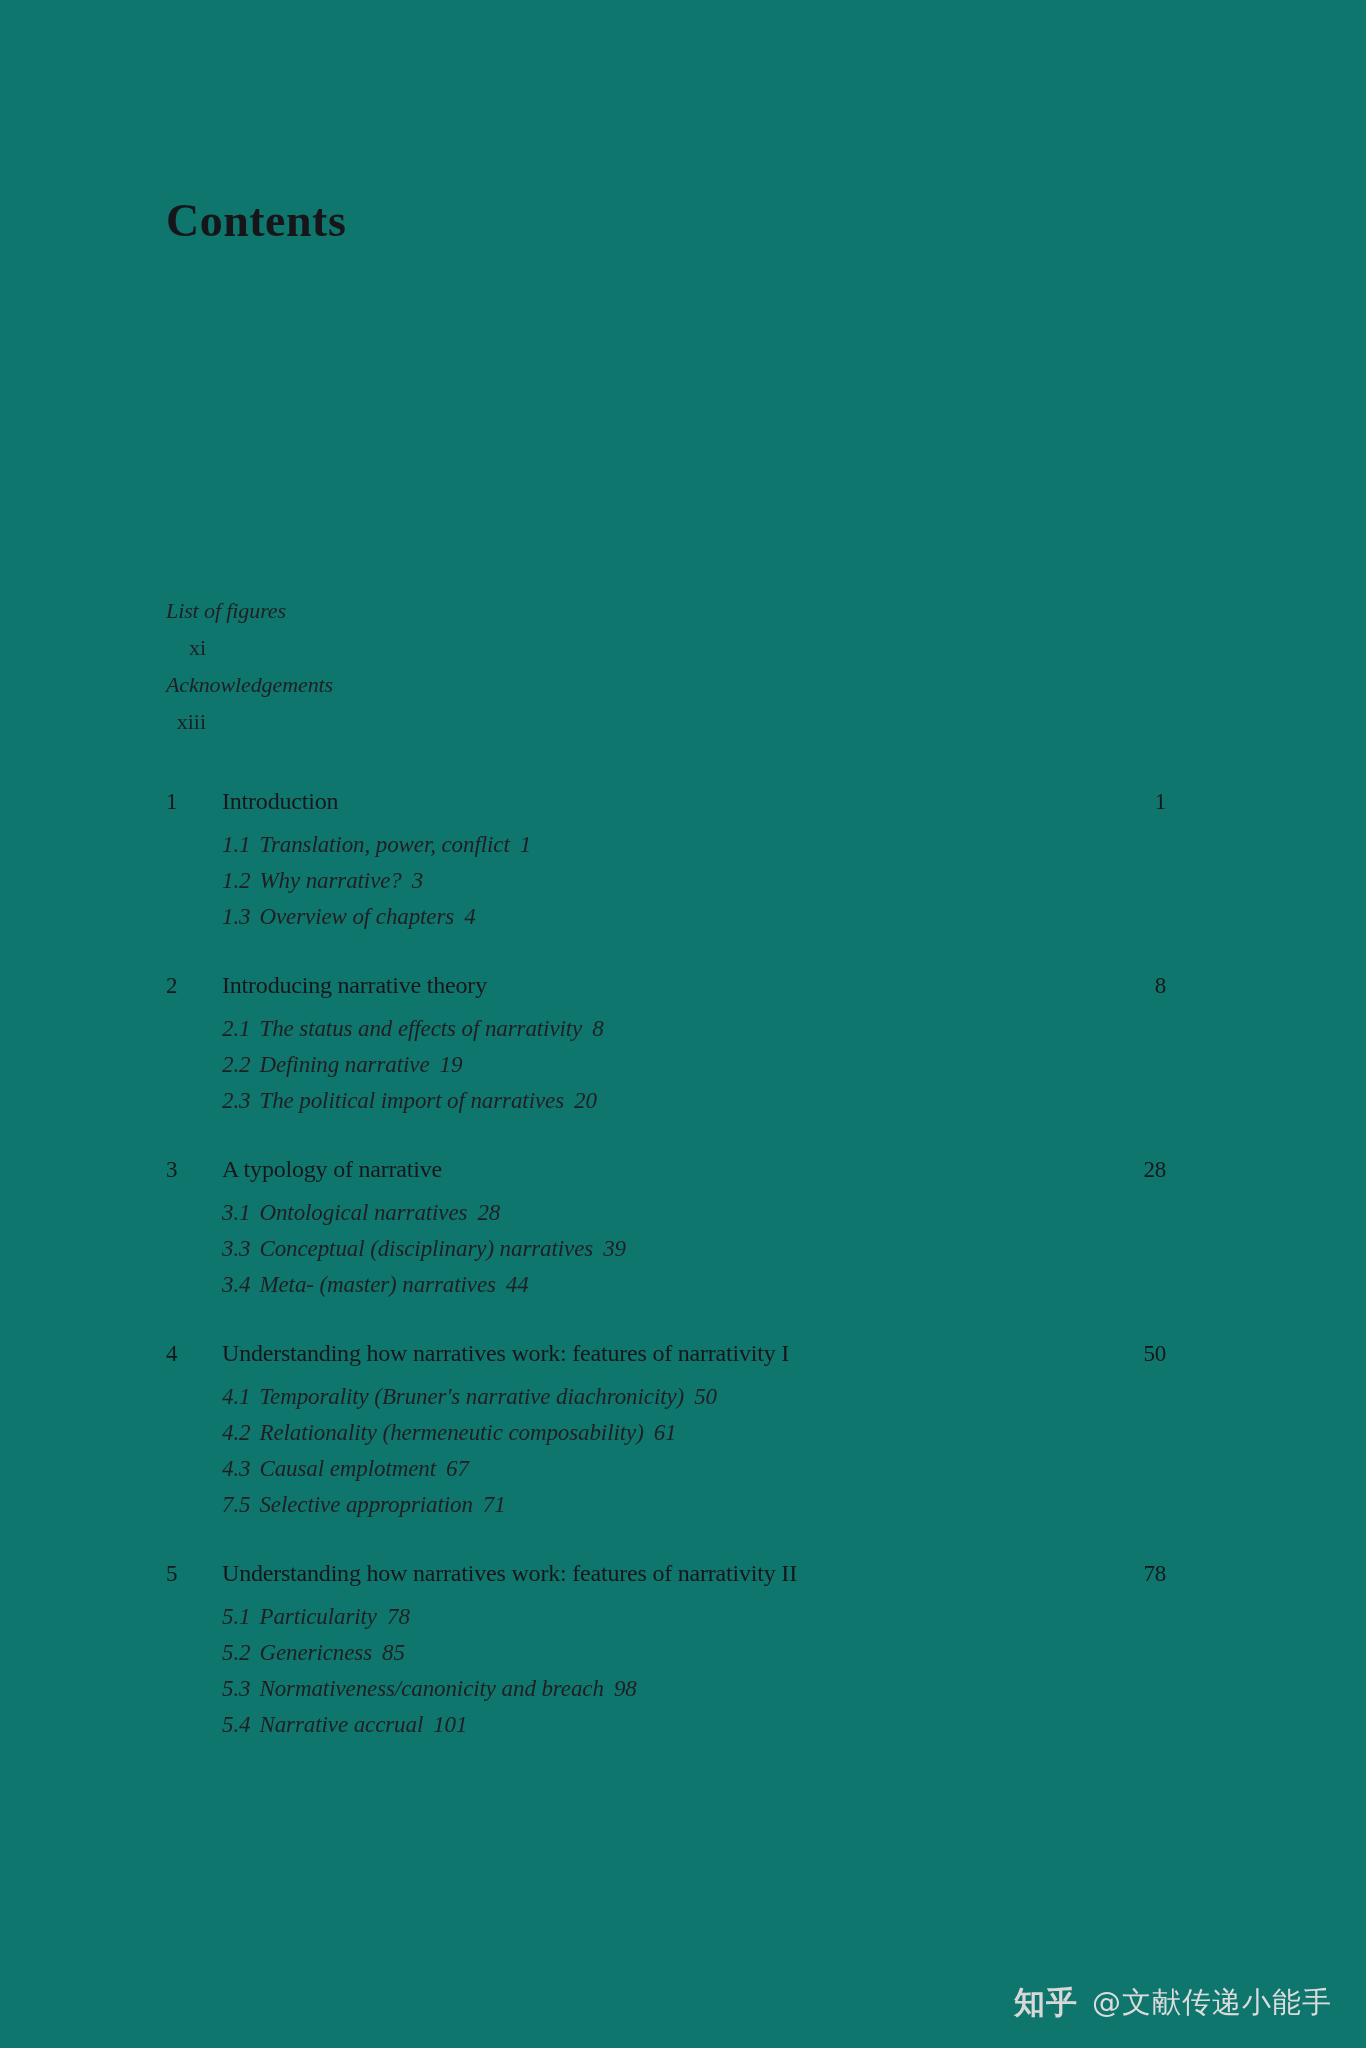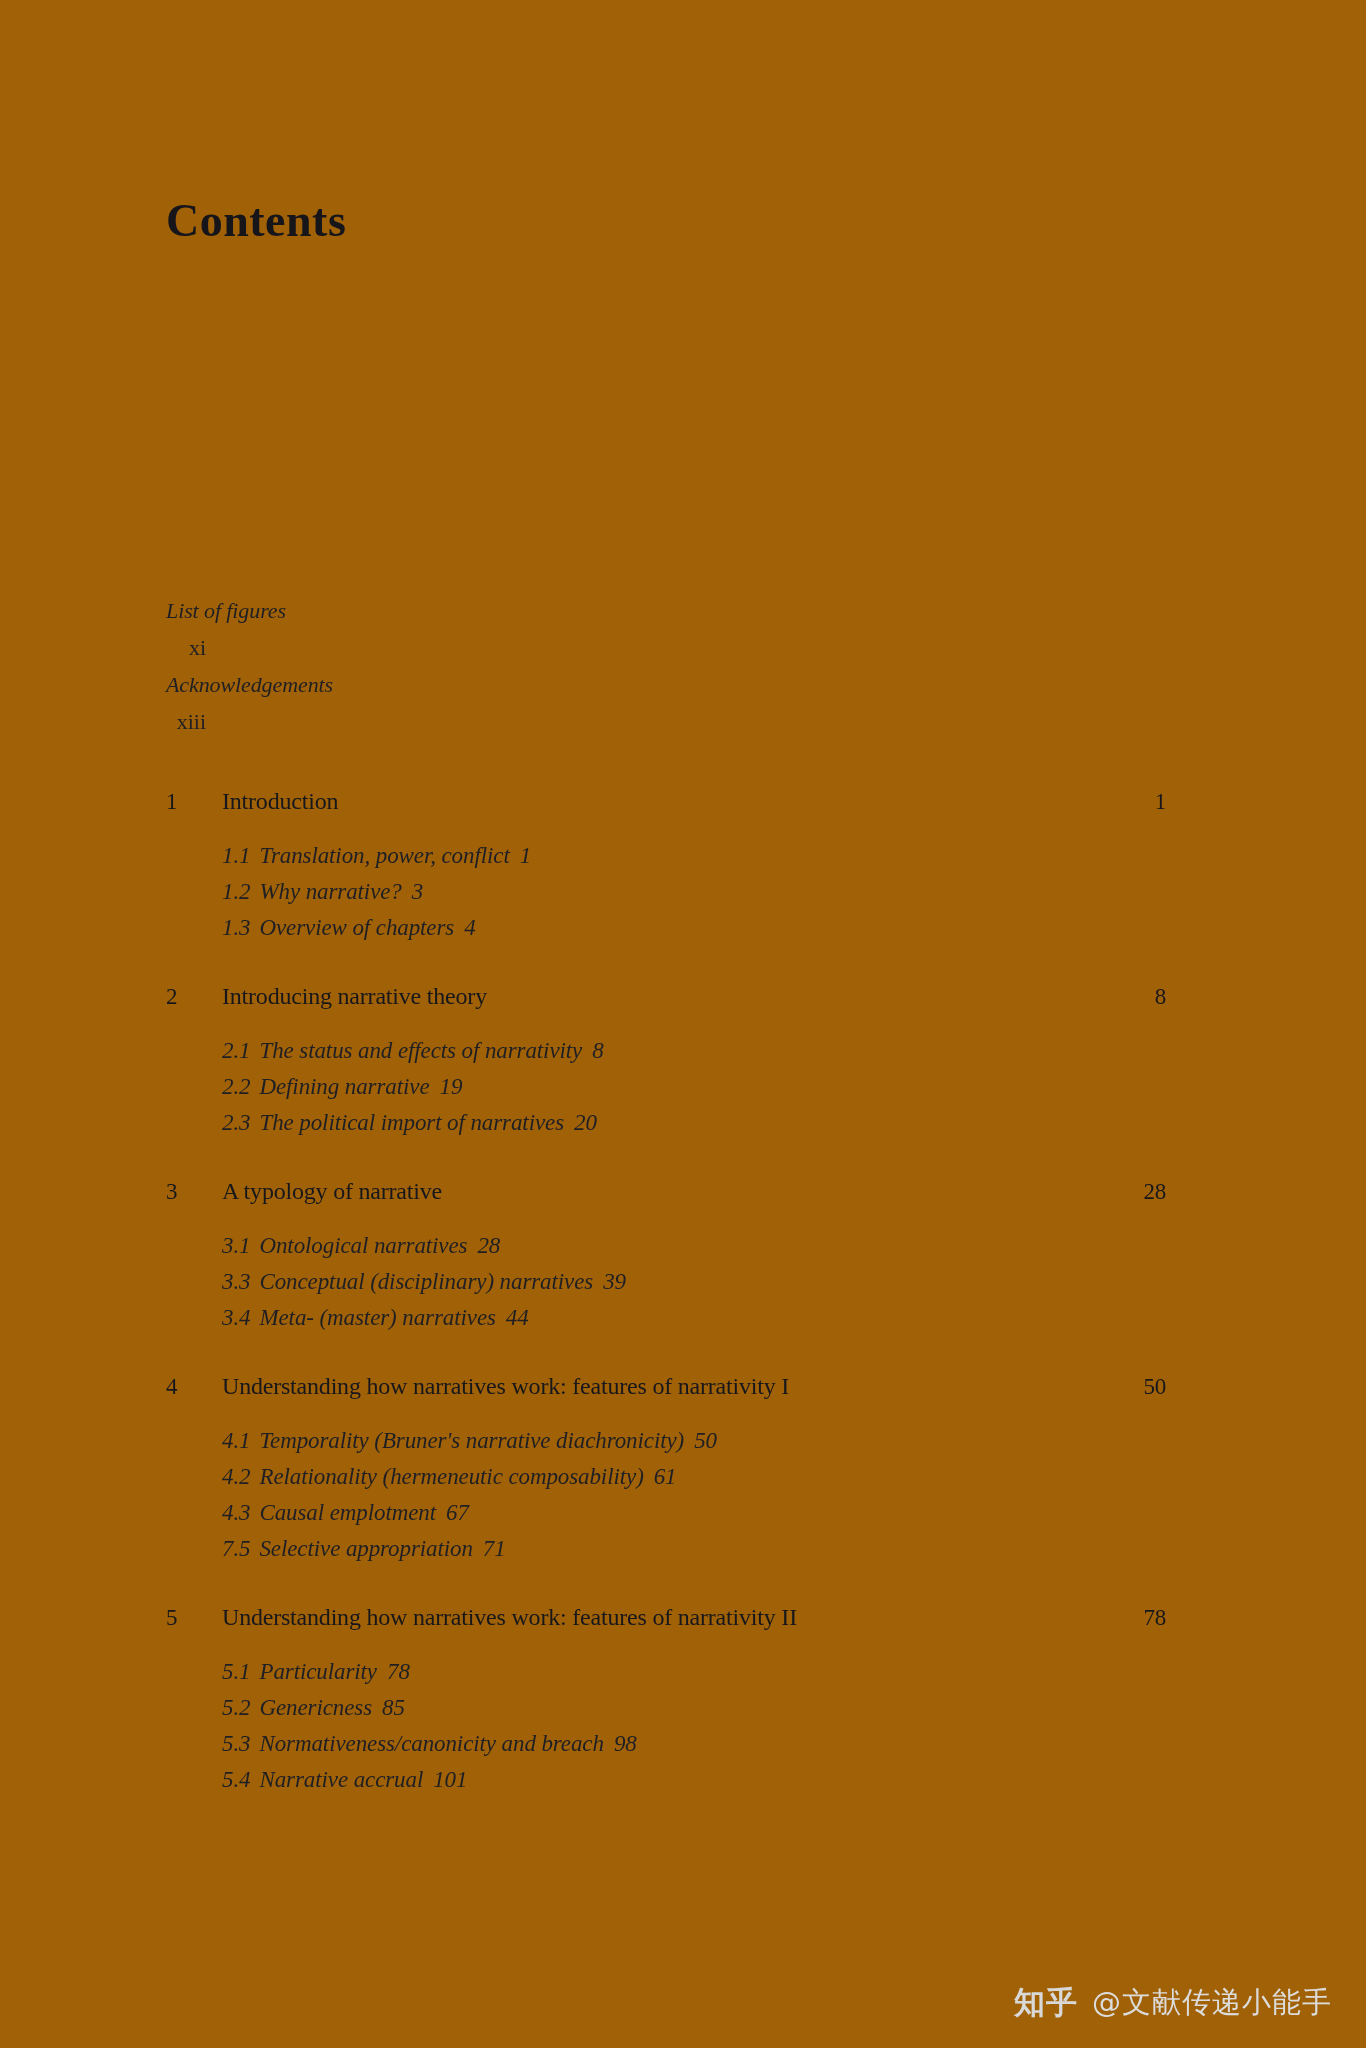--- a/index.html
+++ b/index.html
@@ -12,21 +12,21 @@
     height: 2048px;
     position: relative;
     font-family: "Liberation Serif", "DejaVu Serif", serif;
     color: #1c1c1c;
     overflow: hidden;
   }
 
   .page {
     position: absolute;
     inset: 0;
-    background: #a16207;
+    background: #0f766e;
   }
 
   
   .toc-title {
     position: absolute;
     left: 166px;
     top: 163px;
     font-size: 46px;
     font-weight: 700;
     letter-spacing: 0.5px;
@@ -97,21 +97,21 @@
     flex: 1 1 auto;
   }
   .chapter-row .ch-page {
     flex: 0 0 auto;
     text-align: right;
     min-width: 40px;
     font-size: 23px;
   }
 
   .section-list {
-    margin-top: 19px;
+    margin-top: 8px;
     margin-left: 56px;
   }
   .section-row {
     display: flex;
     align-items: baseline;
     font-style: italic;
     font-size: 23px;
     line-height: 36px;
     color: #1f1f23;
     letter-spacing: -0.1px;

